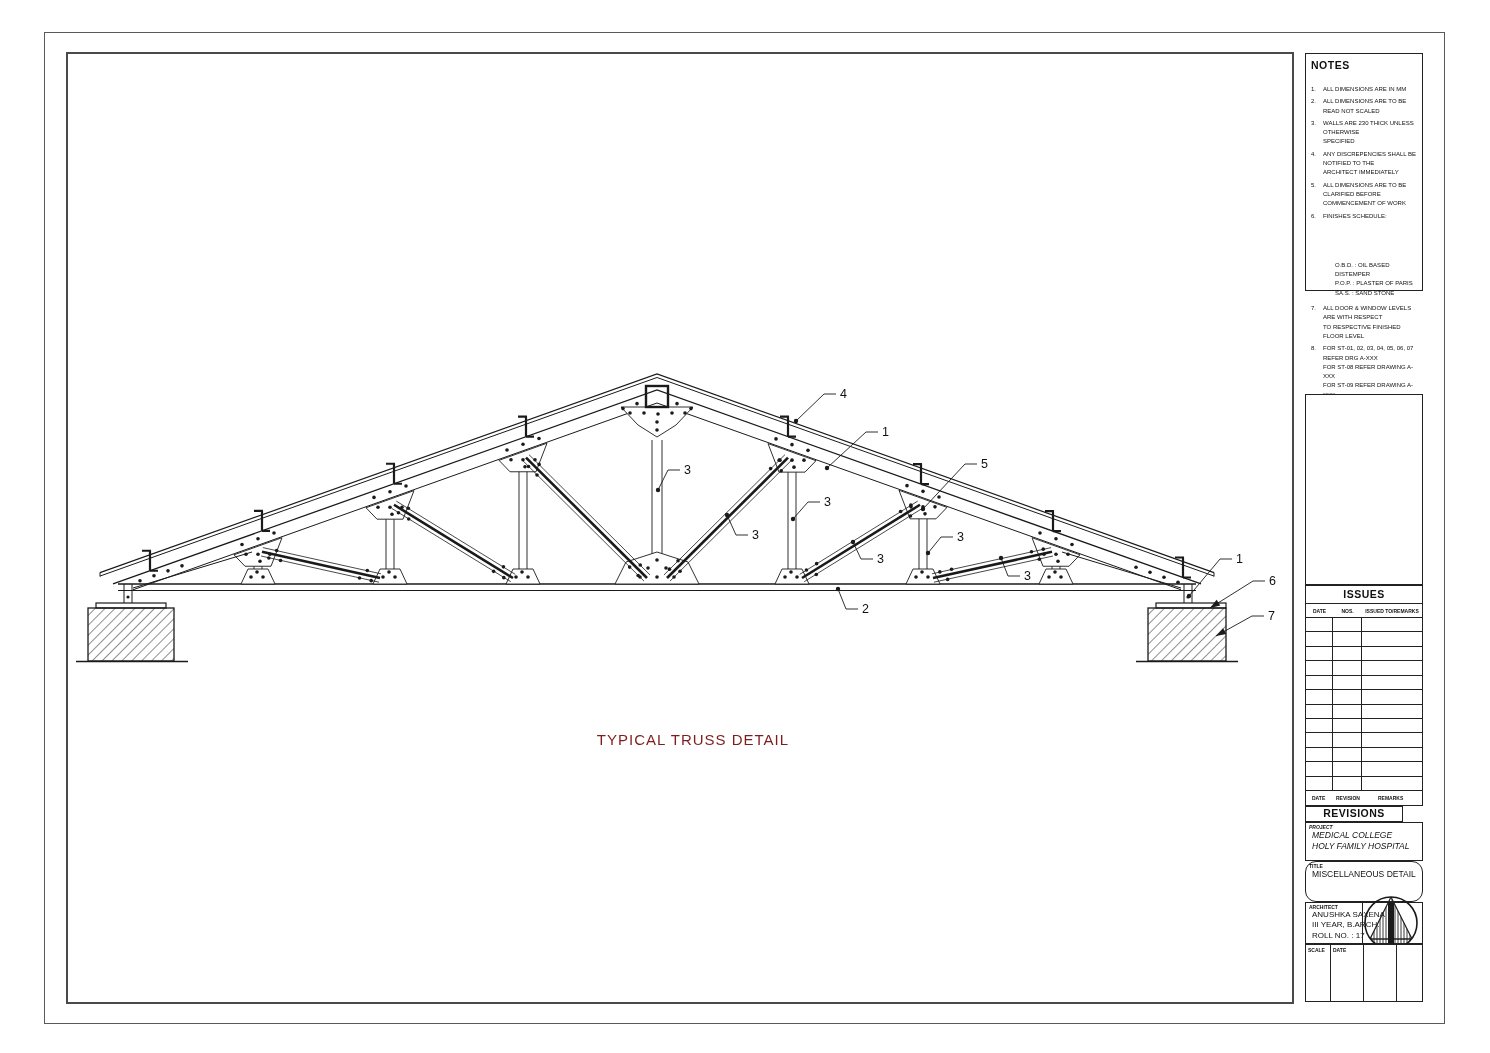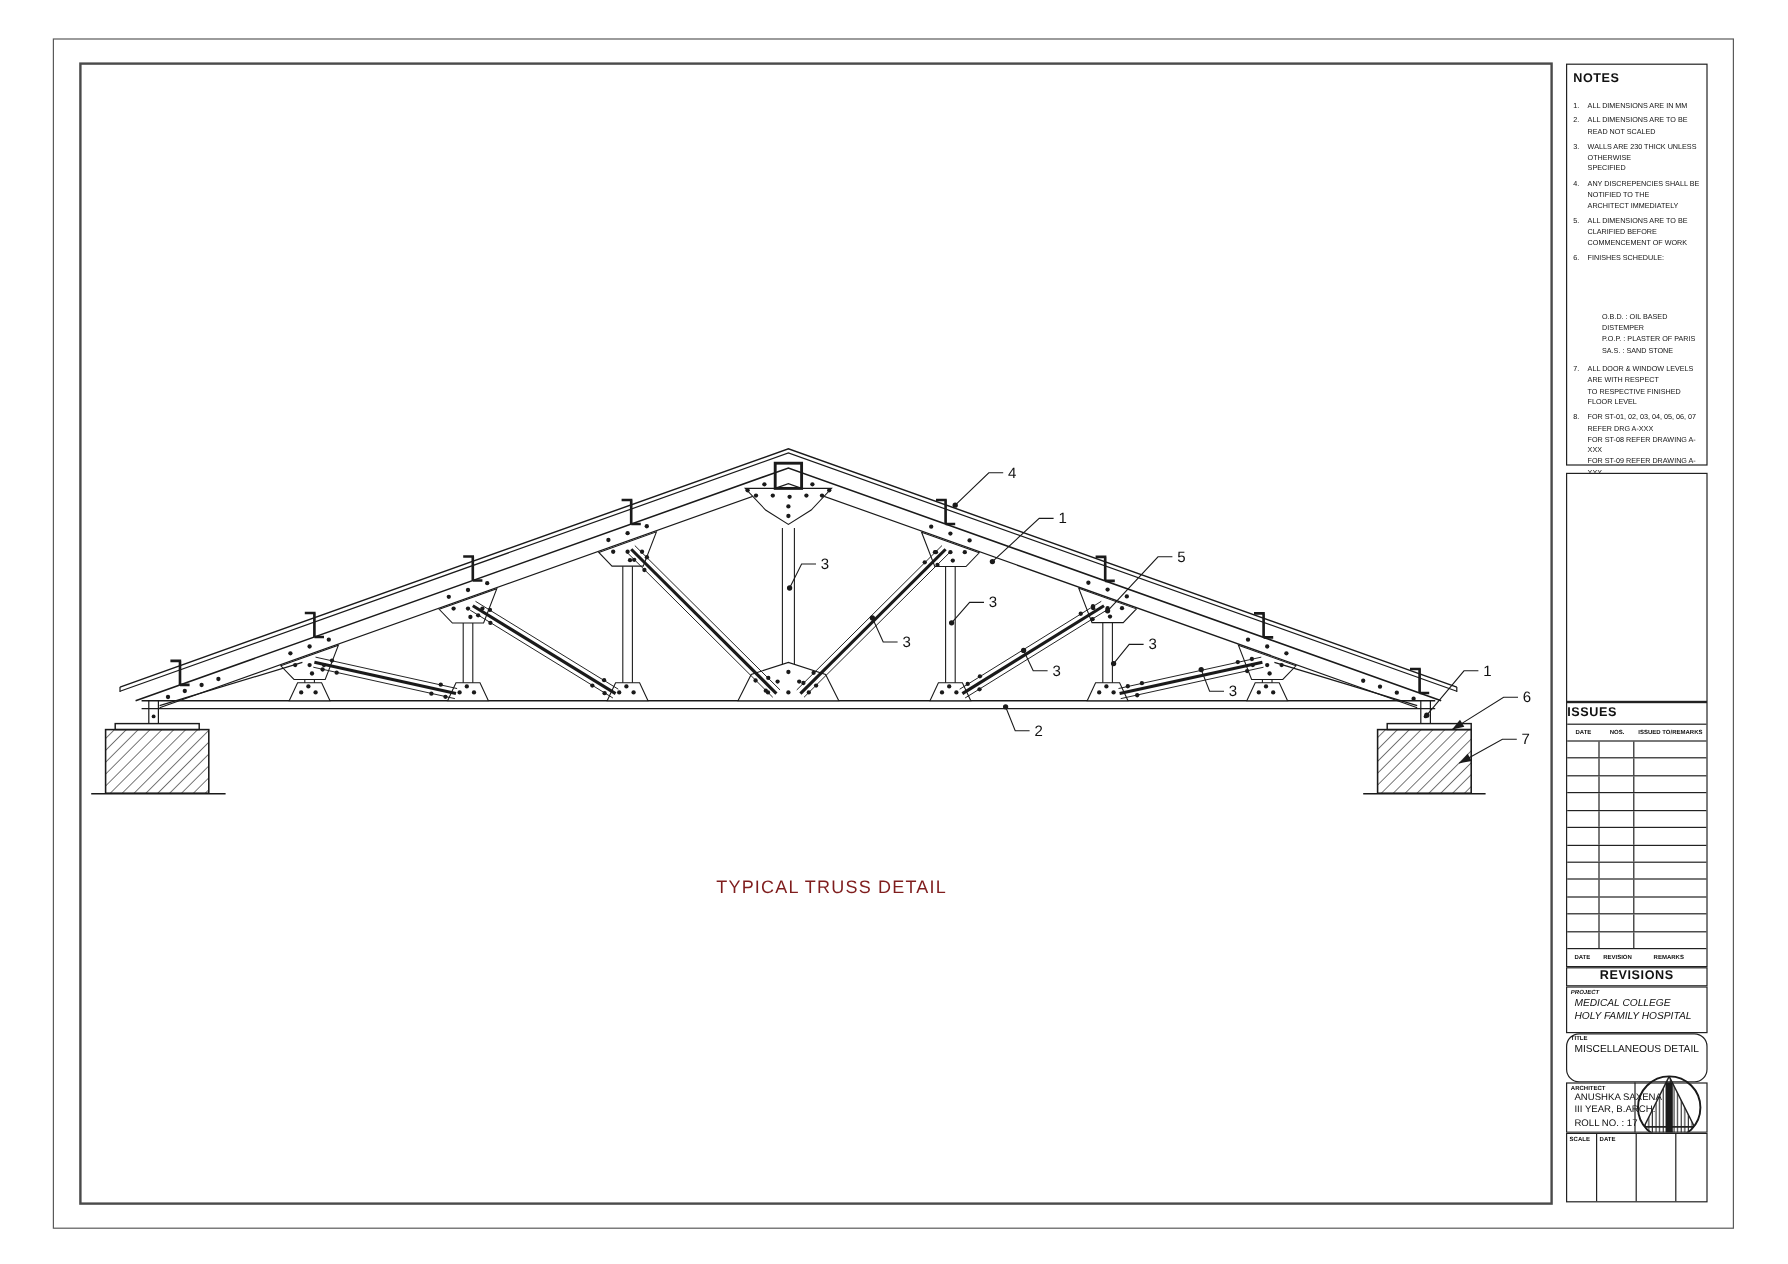--- a/index.html
+++ b/index.html
@@ -12,42 +12,42 @@
   #truss-svg{position:absolute;left:0;top:0;width:1490px;height:1053px;pointer-events:none;}
   .main-title{position:absolute;left:580px;top:731px;width:226px;text-align:center;
         font-size:15px;letter-spacing:1px;color:#7f1d1d;}
   .legend{position:absolute;left:143px;top:711px;display:flex;font-size:11.5px;color:#111;}
   .legend-col{display:flex;flex-direction:column;}
   .legend-col.c1{width:135px;}
   .legend-item{height:26px;line-height:18px;white-space:nowrap;}
 
   
   .tb-box{position:absolute;border:1.5px solid #222;box-sizing:border-box;background:#fff;}
-  .notes-box{left:1305px;top:53px;width:118px;height:335px;padding:5px 4px 0 5px;}
+  .notes-box{left:1305px;top:53px;width:118px;height:238px;padding:5px 4px 0 5px;}
   .notes-title{font-size:10.5px;font-weight:bold;margin-bottom:14px;letter-spacing:.5px;}
   #notes-list{font-size:6px;line-height:1.55;}
   .note-item{display:flex;margin-bottom:3px;}
   .note-num{width:12px;flex:none;}
   .note-text{flex:1;}
   .finishes{margin:40px 0 6px 24px;}
   .empty-box{left:1305px;top:394px;width:118px;height:191px;}
   .issues-box{left:1305px;top:585px;width:118px;height:221px;display:flex;flex-direction:column;}
-  .issues-header{height:17px;border-bottom:1.5px solid #222;text-align:left;
+  .issues-header{height:17px;border-bottom:1.5px solid #222;text-align:center;
         font-size:10.5px;font-weight:bold;line-height:17px;letter-spacing:.5px;}
   .issues-colhead{height:13px;border-bottom:1.5px solid #222;display:grid;
         grid-template-columns:27px 29px 1fr;font-size:5px;font-weight:bold;align-items:center;}
   .issues-colhead span{text-align:center;}
   #issues-rows{flex:1;display:flex;flex-direction:column;}
   .issues-row{flex:1;display:grid;grid-template-columns:27px 29px 1fr;border-bottom:1px solid #222;}
   .issues-row div{border-right:1px solid #222;}
   .issues-row div:last-child{border-right:none;}
   .issues-foot{height:14px;font-size:5px;font-weight:bold;display:flex;align-items:center;}
   .issues-foot .f1{margin-left:6px;width:24px;}
   .issues-foot .f2{width:42px;}
-  .revisions-box{left:1305px;top:806px;width:118px;height:16px;text-align:center;
+  .revisions-box{left:1305px;top:806px;width:98px;height:16px;text-align:center;
         font-size:10.5px;font-weight:bold;line-height:13px;letter-spacing:.5px;}
   .project-box{left:1305px;top:822px;width:118px;height:39px;padding:1px 0 0 3px;font-style:italic;}
   .tb-label{font-size:5px;font-weight:bold;}
   .tb-lines{font-size:8.5px;line-height:1.35;padding-left:3px;}
   .title-box{left:1305px;top:861px;width:118px;height:41px;padding:1px 0 0 3px;border-radius:11px;}
   .architect-box{left:1305px;top:902px;width:118px;height:42px;padding:1px 0 0 3px;}
   .architect-box .tb-lines{font-size:8px;line-height:1.3;}
   .logo-cell-line{position:absolute;left:1362px;top:902px;width:0px;height:42px;border-left:1.5px solid #222;}
   #logo-svg{position:absolute;left:1358px;top:890px;width:66px;height:66px;}
   .footer-box{left:1305px;top:944px;width:118px;height:58px;display:grid;

